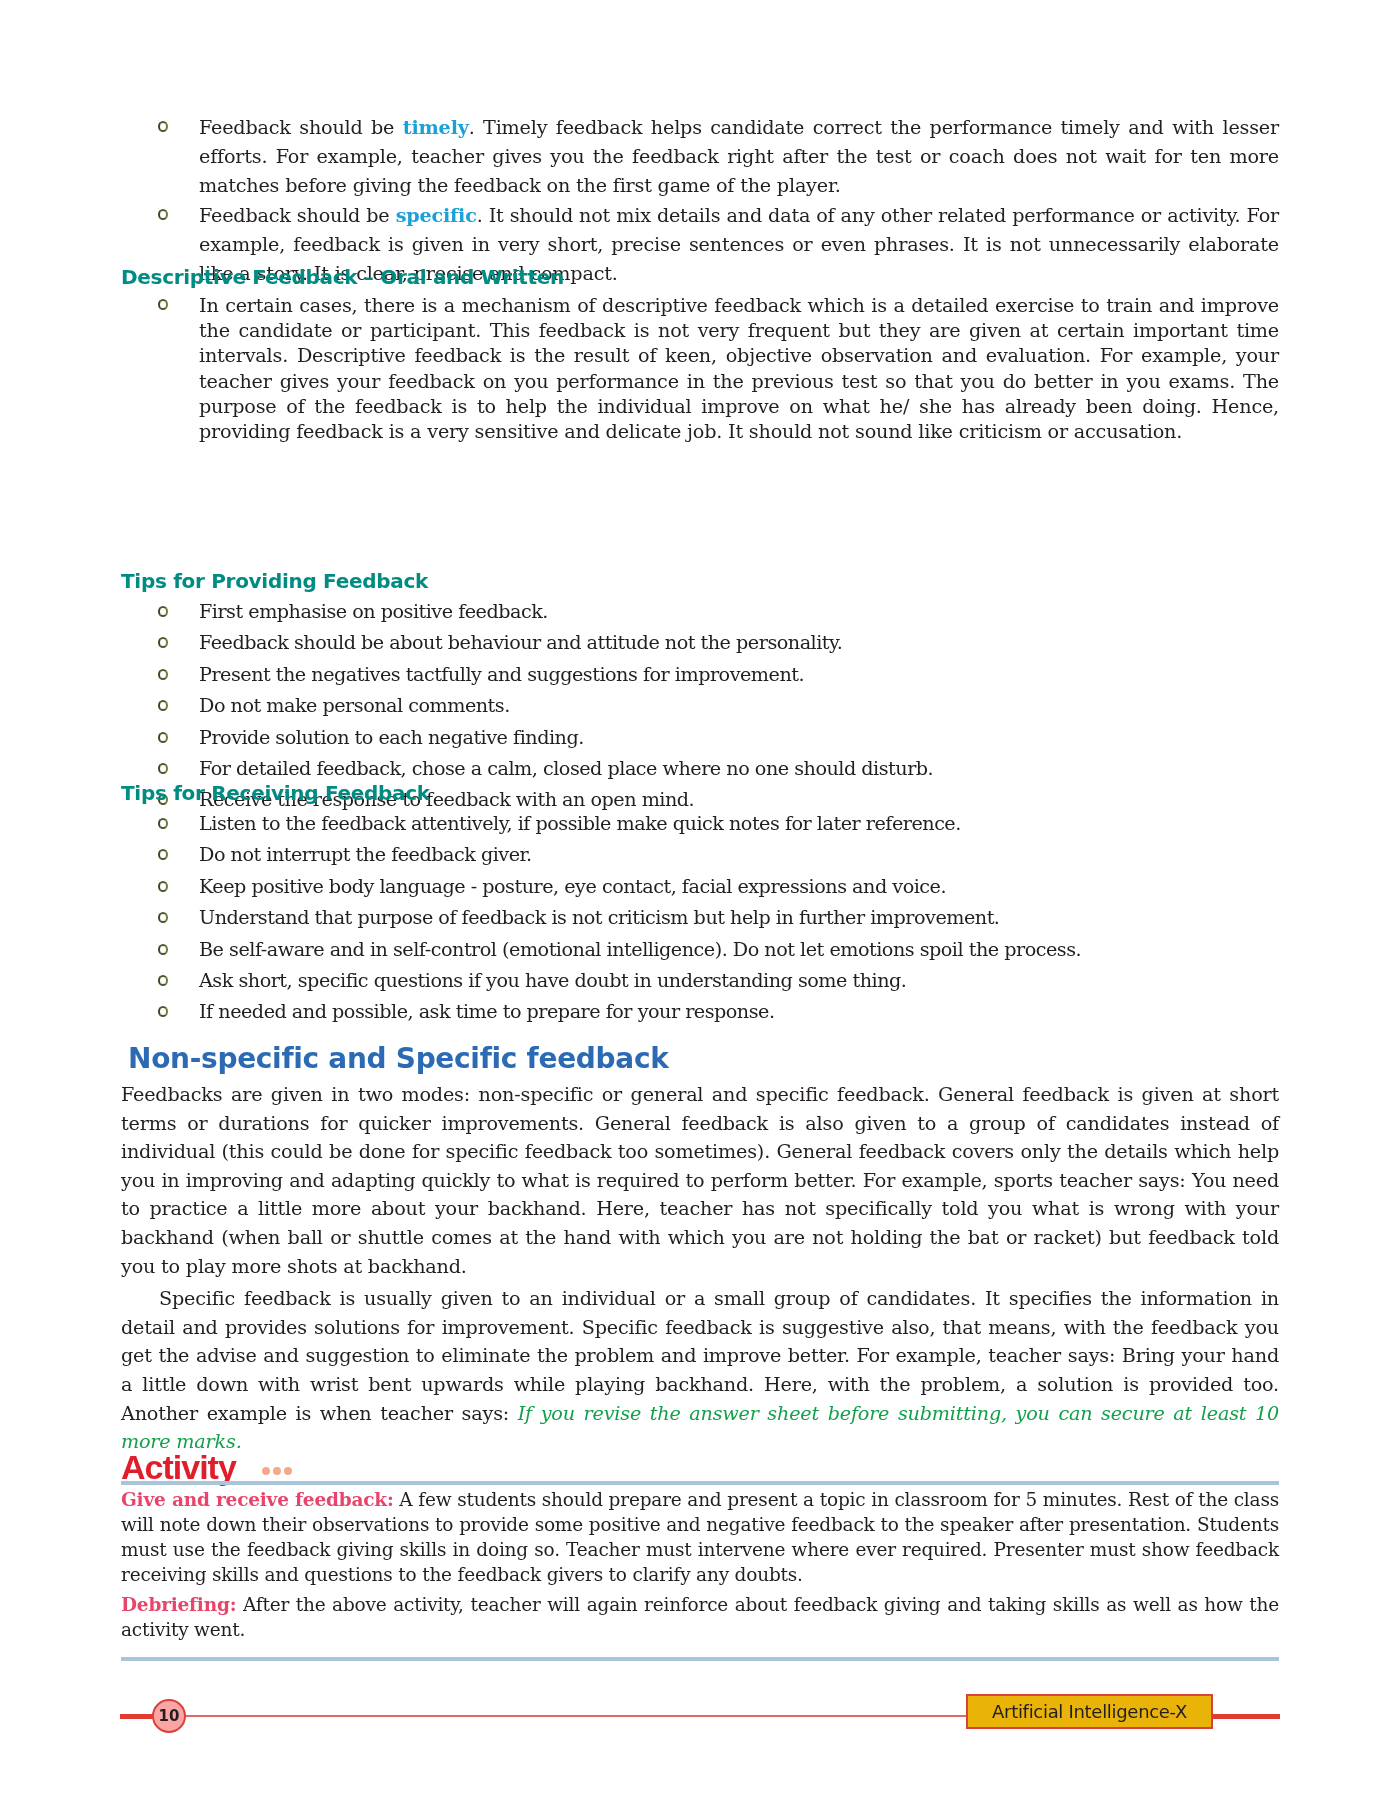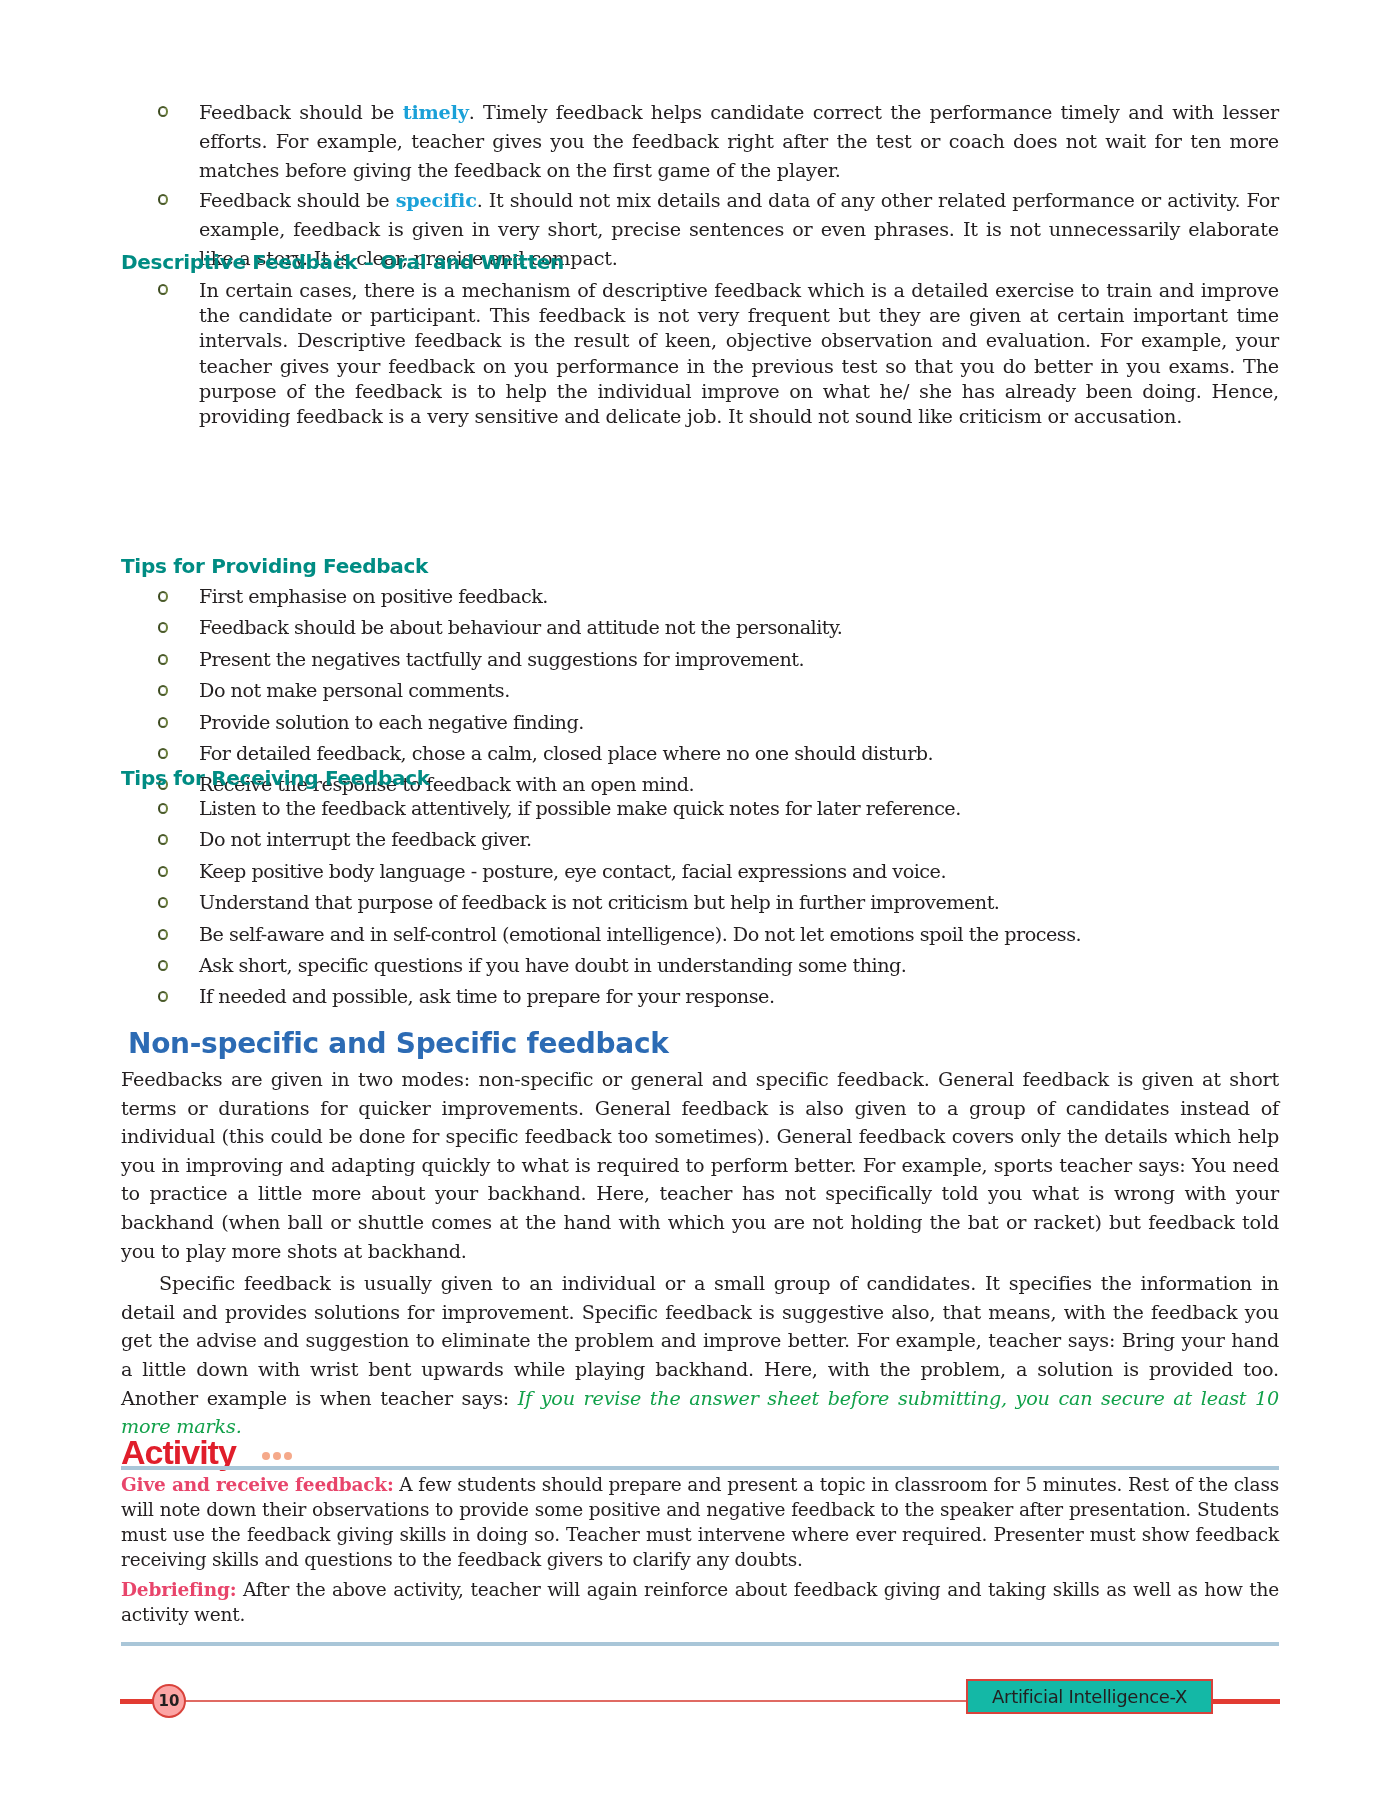--- a/index.html
+++ b/index.html
@@ -1,18 +1,18 @@
 <!DOCTYPE html>
 <html><head>
 <meta charset="utf-8">
 <style>
   html, body { margin: 0; padding: 0; background: #ffffff; }
   body { width: 1400px; height: 1800px; position: relative; overflow: hidden;
          font-family: "DejaVu Serif", "Liberation Serif", serif; color: #231f20; }
-  .page { position: absolute; left: 0; top: 0; width: 1400px; height: 1292px; }
+  .page { position: absolute; left: 0; top: 15px; width: 1400px; height: 1292px; }
   .col { position: absolute; left: 121px; width: 1158px; }
 
   .bullets { list-style: none; margin: 0; padding: 0; }
   .bullet { position: relative; padding-left: 78px; font-size: 19.2px; line-height: 29px;
             text-align: justify; letter-spacing: -0.2px; }
   .bullet .mark { position: absolute; left: 37px; top: 8px; width: 10px; height: 11px;
                   border: 2.5px solid #4a5a2a; border-radius: 50%; box-sizing: border-box;
                   border-right-color: #6b7f3a; border-left-color: #3c4a1f; }
   .tight .bullet { line-height: 31.4px; letter-spacing: -0.5px; text-align: left; }
   .tight .bullet .mark { top: 10px; }
@@ -37,21 +37,21 @@
   .act-text p { margin: 0 0 5px 0; }
   .label-pink { color: #e8456b; font-weight: bold; }
 
   .footer-line-thick { position: absolute; height: 5px; background: #e23b32; }
   .footer-line-thin { position: absolute; height: 2px; background: #e06a63; }
   .page-num { position: absolute; left: 152px; top: 1684px; width: 34px; height: 34px; border-radius: 50%;
               background: #fca5a5; border: 2px solid #d9423b; box-sizing: border-box;
               display: flex; align-items: center; justify-content: center;
               font-family: "DejaVu Sans", "Liberation Sans", sans-serif; font-weight: bold; font-size: 15px; color: #231f20; }
   .book-box { position: absolute; left: 966px; top: 1679px; width: 247px; height: 35px;
-              background: #14b8a6; border: 2px solid #d9423b; box-sizing: border-box;
+              background: #eab308; border: 2px solid #d9423b; box-sizing: border-box;
               display: flex; align-items: center; justify-content: center;
               font-family: "DejaVu Sans", "Liberation Sans", sans-serif; font-size: 18px; color: #231f20; letter-spacing: -0.3px; text-align: right; }
 </style>
 </head>
 <body>
 
 <div class="page">
 
   <div class="col" style="top:98px;">
     <ul class="bullets">

